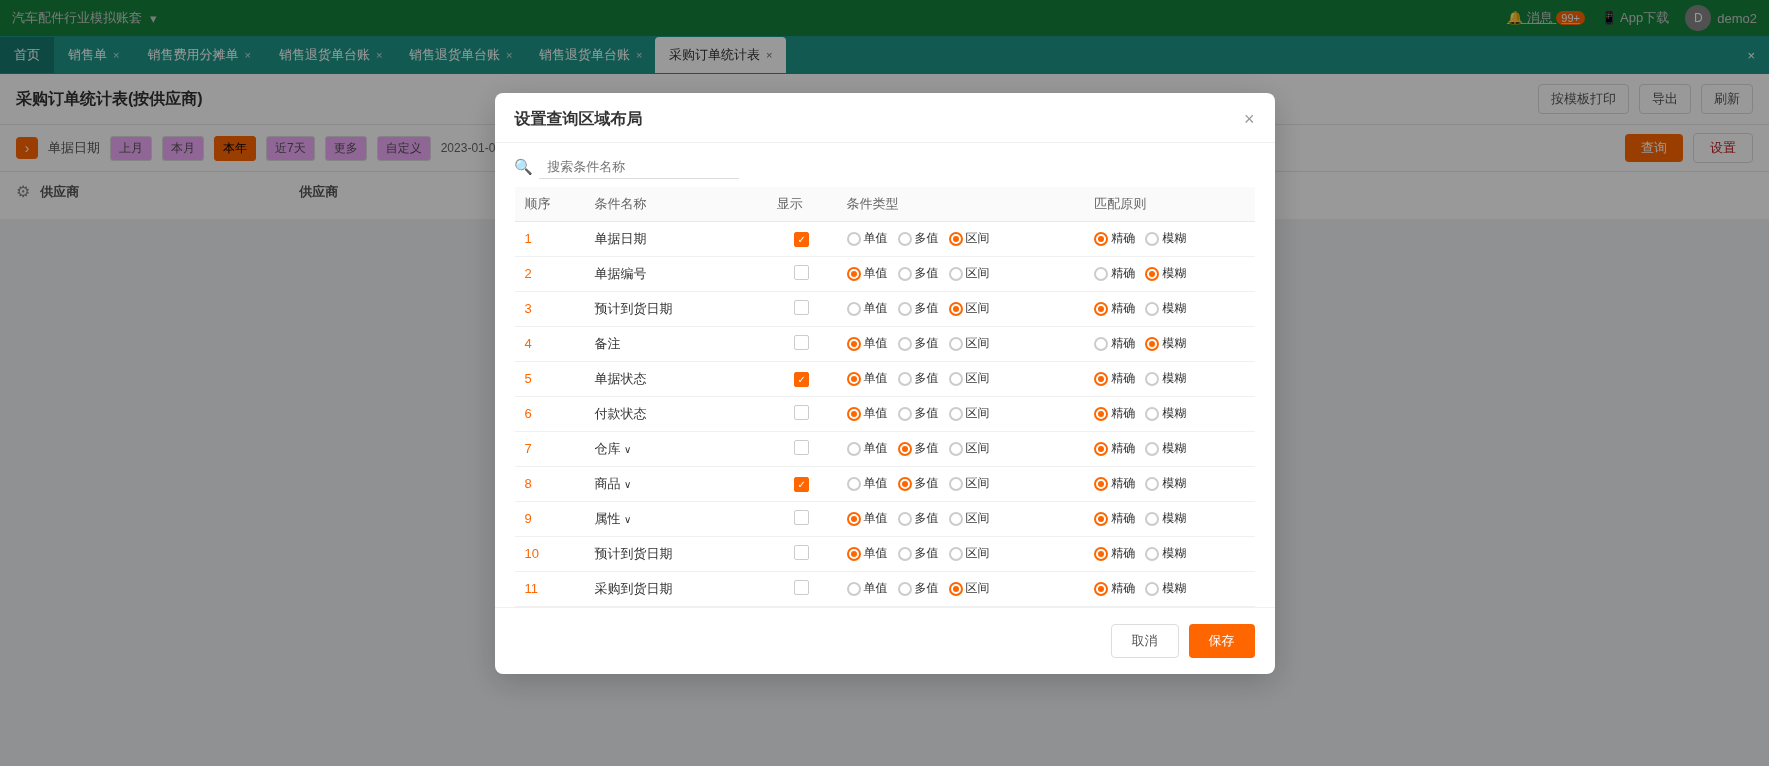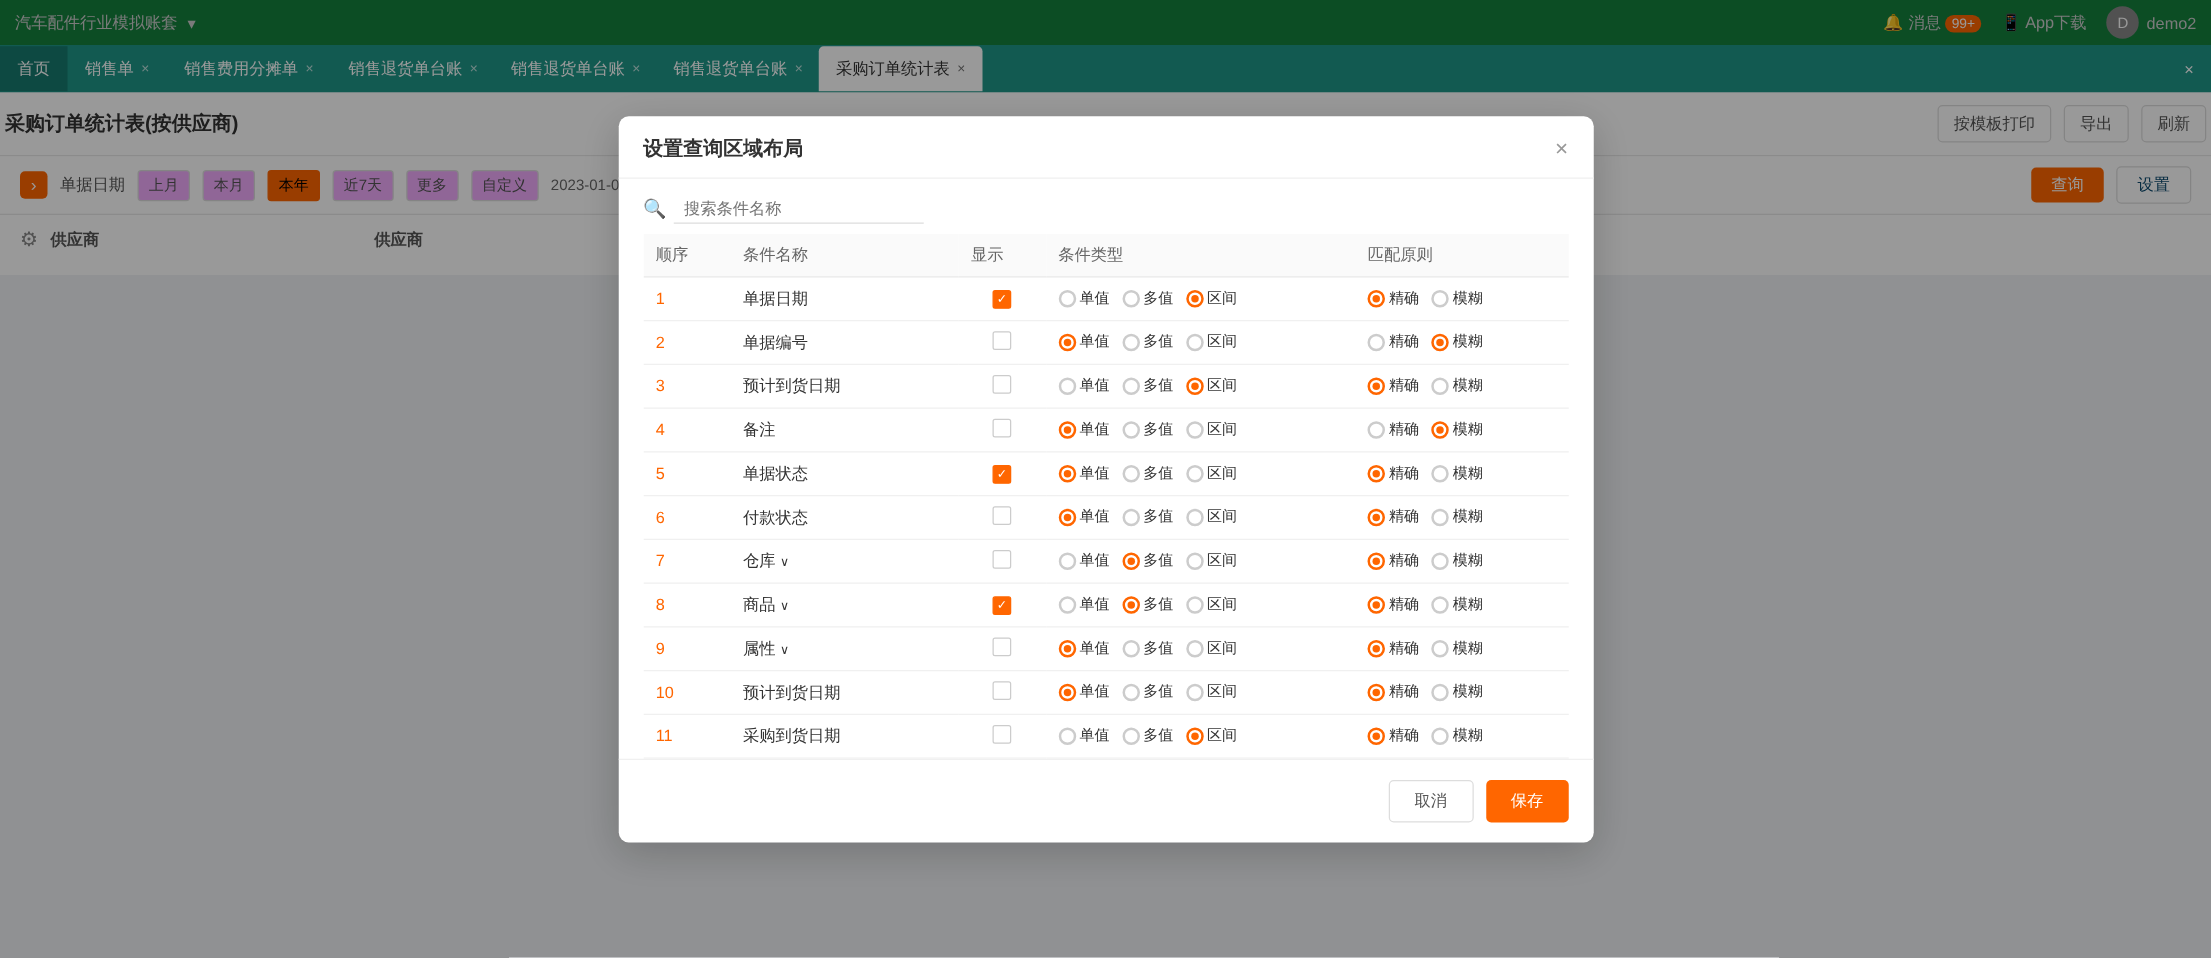--- a/index.html
+++ b/index.html
@@ -41,21 +41,21 @@
       position: relative;
       white-space: nowrap;
     }
     .nav-tab.active { background: #fff; color: #333; border-radius: 4px 4px 0 0; }
     .nav-tab .close-icon { margin-left: 6px; font-size: 11px; opacity: 0.7; }
     .nav-tab-home { background: #167a6e; }
 
     
     .page-header {
       background: #fff;
-      padding: 10px 4px;
+      padding: 10px 16px;
       display: flex;
       align-items: center;
       justify-content: space-between;
       border-bottom: 1px solid #e8e8e8;
     }
     .page-title { font-size: 16px; font-weight: 600; color: #333; }
     .page-actions { display: flex; align-items: center; gap: 10px; }
     .btn-print { border: 1px solid #ddd; background: #fff; padding: 5px 12px; border-radius: 4px; cursor: pointer; color: #555; font-size: 13px; }
     .btn-export { border: 1px solid #ddd; background: #fff; padding: 5px 12px; border-radius: 4px; cursor: pointer; color: #555; font-size: 13px; }
     .btn-refresh { border: 1px solid #ddd; background: #fff; padding: 5px 12px; border-radius: 4px; cursor: pointer; color: #555; font-size: 13px; }
@@ -68,21 +68,21 @@
       align-items: center;
       gap: 10px;
       border-bottom: 1px solid #e8e8e8;
     }
     .filter-arrow { background: #f60; color: #fff; border: none; width: 22px; height: 22px; border-radius: 4px; cursor: pointer; font-size: 14px; }
     .filter-label { color: #555; font-size: 13px; }
     .filter-date-btn { padding: 3px 8px; border-radius: 3px; cursor: pointer; font-size: 12px; color: #555; background: #f0abfc; border: 1px solid #ddd; }
     .filter-date-btn.active { background: #f60; color: #000000; border-color: #f60; }
     .filter-date-range { color: #666; font-size: 12px; }
     .btn-query { background: #f60; color: #fff; border: none; padding: 5px 16px; border-radius: 4px; cursor: pointer; font-size: 13px; }
-    .btn-set { background: #fff; color: #0c4a6e; border: 1px solid #ddd; padding: 5px 16px; border-radius: 4px; cursor: pointer; font-size: 13px; }
+    .btn-set { background: #fff; color: #b91c1c; border: 1px solid #ddd; padding: 5px 16px; border-radius: 4px; cursor: pointer; font-size: 13px; }
 
     
     .table-area {
       background: #fff;
       margin: 0;
       padding: 10px 16px;
     }
     .table-header-row {
       display: flex;
       align-items: center;
@@ -257,21 +257,21 @@
   </style>
 </head>
 <body>
 
 <div class="top-bar">
   <div class="top-bar-left">
     <span>汽车配件行业模拟账套</span>
     <span style="cursor:pointer;">▾</span>
   </div>
   <div class="top-bar-right">
-    <span style="cursor:pointer;">
+    <span style="cursor:pointer;text-decoration:underline;">
       🔔 <span>消息</span>
       <span class="badge">99+</span>
     </span>
     <span style="cursor:pointer;">
       📱 <span>App下载</span>
     </span>
     <span class="user" style="cursor:pointer;">
       <div class="avatar">D</div>
       <span>demo2</span>
     </span>

